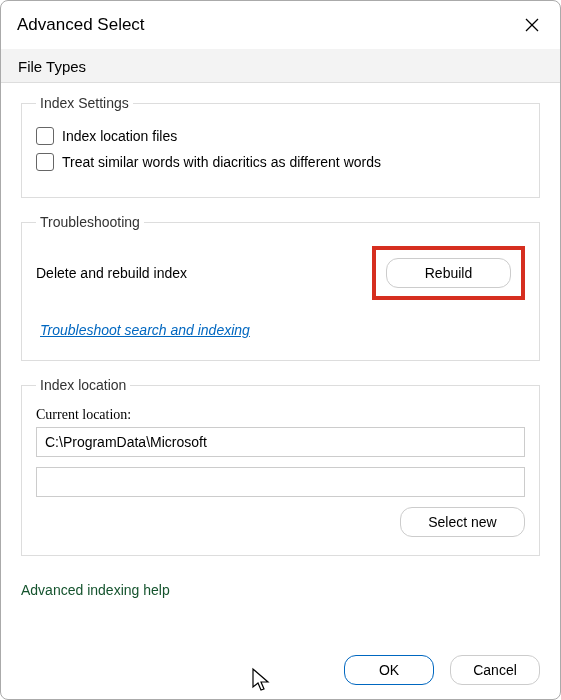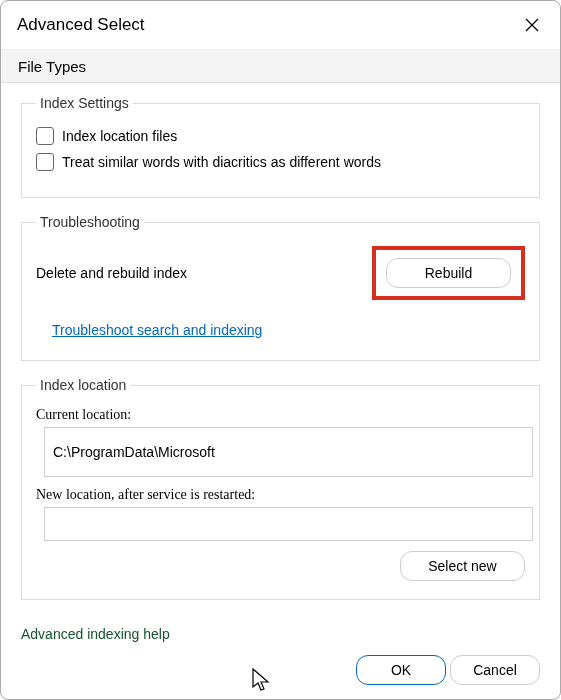--- a/index.html
+++ b/index.html
@@ -103,55 +103,55 @@
       padding: 8px 10px;
       display: inline-flex;
       align-items: center;
       justify-content: center;
     }
     .link {
       color: #0067c0;
       text-decoration: underline;
       cursor: pointer;
       display: inline-block;
-      margin: 18px 0 4px 16px;
+      margin: 18px 0 4px 4px;
+      font-style: italic;
     }
     .label {
       margin: 6px 0 4px 0;
       font-family: Liberation Serif, serif;
     }
     .text-field {
       border: 1px solid #ccc;
       background: #fff;
-      padding: 16px 8px;
+      padding: 6px 8px;
       width: 100%;
       min-height: 28px;
       margin-bottom: 10px;
-      margin-left: 8px;
     }
     .text-field.empty {
       min-height: 30px;
     }
     .btn-row-right {
       display: flex;
       justify-content: flex-end;
       margin-top: 6px;
     }
     .help-link {
       color: #14532d;
       cursor: pointer;
       margin: 6px 0 12px 20px;
       display: inline-block;
     }
     .footer {
       position: absolute;
       bottom: 14px;
       right: 20px;
       display: flex;
-      gap: 4px;
+      gap: 16px;
     }
     .footer .btn {
       min-width: 90px;
       text-align: center;
     }
     .btn.primary {
       border: 1px solid #0067c0;
     }
     .cursor {
       position: absolute;
@@ -200,21 +200,20 @@
         <button class="btn right">Rebuild</button>
       </span>
     </div>
     <a class="link">Troubleshoot search and indexing</a>
   </fieldset>
 
   <fieldset class="group">
     <legend>Index location</legend>
     <div class="label">Current location:</div>
     <div class="text-field">C:\ProgramData\Microsoft</div>
-    <div class="label">New location, after service is restarted:</div>
     <div class="text-field empty"></div>
     <div class="btn-row-right">
       <button class="btn right">Select new</button>
     </div>
   </fieldset>
 
 </div>
 
 <a class="help-link">Advanced indexing help</a>
 

